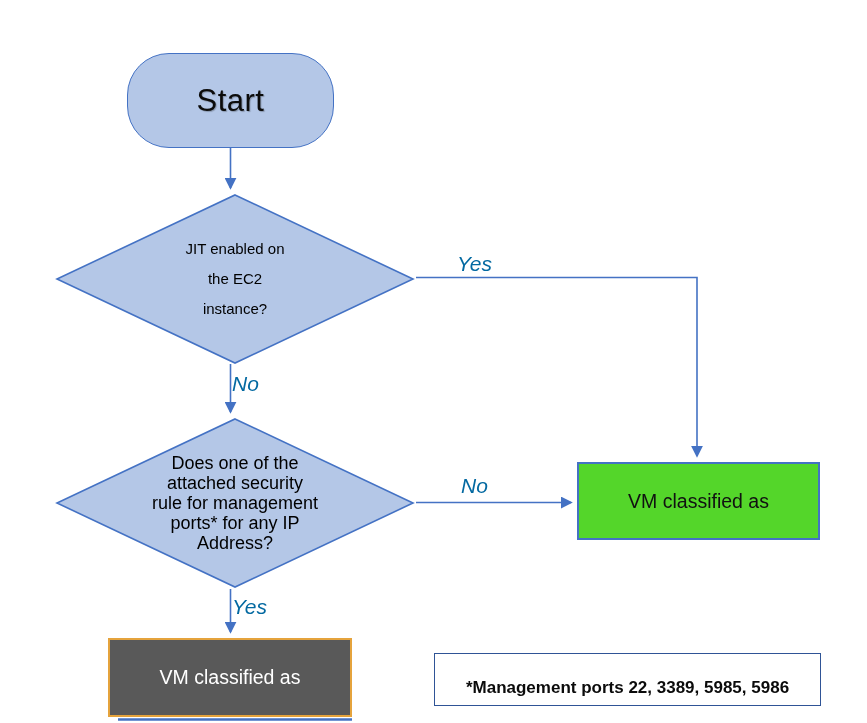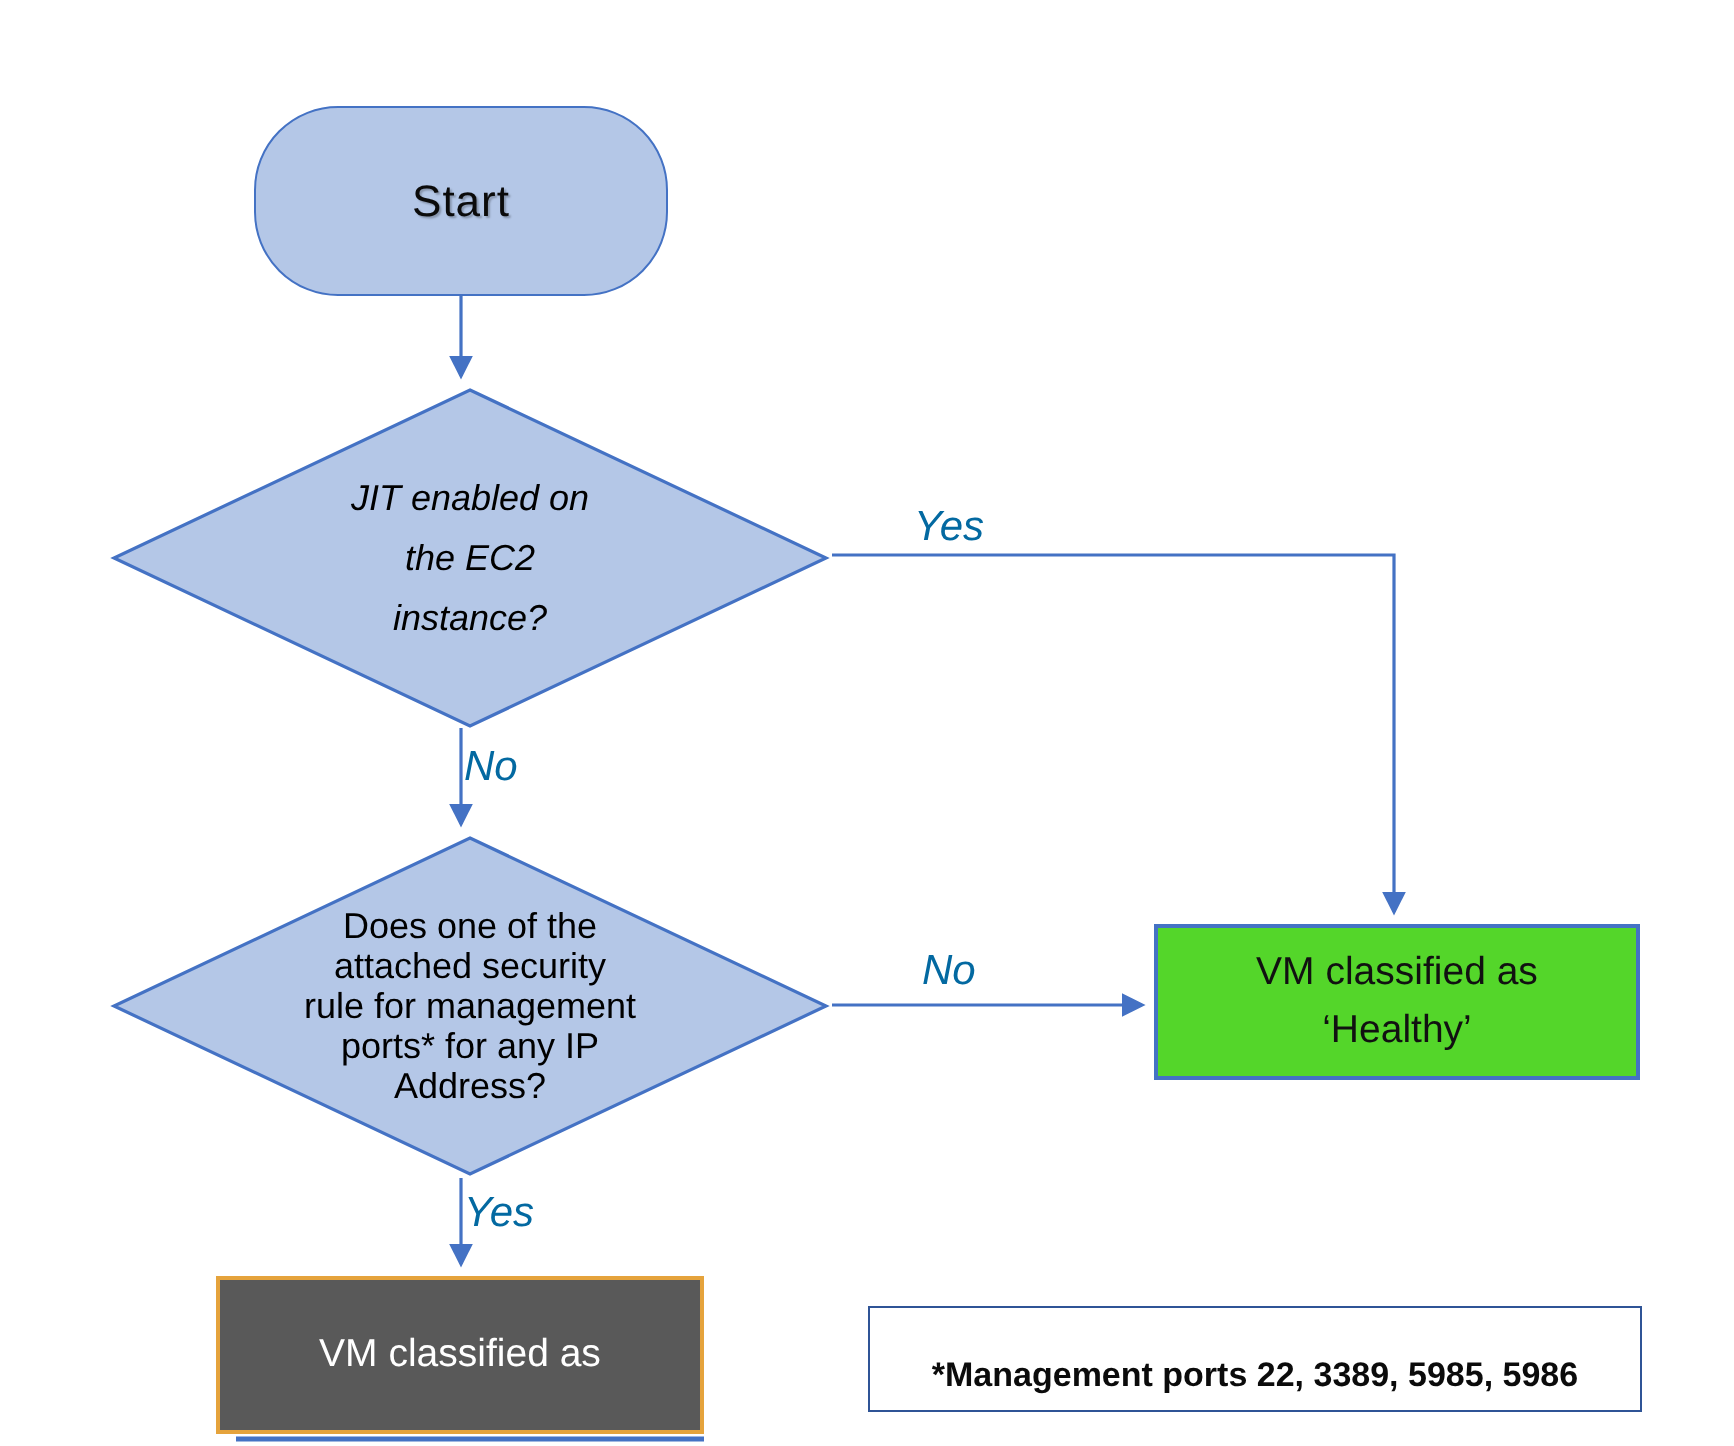--- a/index.html
+++ b/index.html
@@ -35,41 +35,41 @@
   .node-text span { display: block; }
 
   #start-node {
     left: 127px; top: 53px;
     width: 207px; height: 95px;
     background: #b4c7e7;
     border: 1.6px solid #4472c4;
     border-radius: 42px;
   }
   #start-node .node-text {
-    font-size: 22px;
+    font-size: 31px;
     color: #0b0b0b;
     letter-spacing: 0.5px;
     text-shadow: 1px 1px 1px rgba(0,0,0,0.25);
   }
 
   .diamond-wrap { position: absolute; width: 360px; height: 172px; }
   #decision-jit  { left: 55px; top: 193px; }
   #decision-sg   { left: 55px; top: 417px; }
   .diamond-wrap svg { position: absolute; left: 0; top: 0; }
   .diamond-text {
     position: absolute;
     left: 0; right: 0;
     display: flex;
     flex-direction: column;
     align-items: center;
     justify-content: center;
     height: 100%;
     text-align: center;
   }
-  #decision-jit .diamond-text { font-size: 18px; line-height: 30px; font-style: italic; }
+  #decision-jit .diamond-text { font-size: 15px; line-height: 30px; }
   #decision-sg  .diamond-text { font-size: 18px;   line-height: 20px; }
 
   #healthy-node {
     left: 577px; top: 462px;
     width: 243px; height: 78px;
     background: #54d62a;
     border: 2px solid #4472c4;
   }
   #healthy-node .node-text { font-size: 19.5px; line-height: 29px; }
 
@@ -144,21 +144,20 @@
       <span>attached security</span>
       <span>rule for management</span>
       <span>ports* for any IP</span>
       <span>Address?</span>
     </div>
   </div>
 
   <div id="healthy-node" class="node">
     <div class="node-text">
       <span>VM classified as</span>
-      <span>‘Healthy’</span>
     </div>
   </div>
 
   <div id="unhealthy-node" class="node">
     <div class="node-text">
       <span>VM classified as</span>
     </div>
   </div>
 
   <div id="note-box" class="node">

